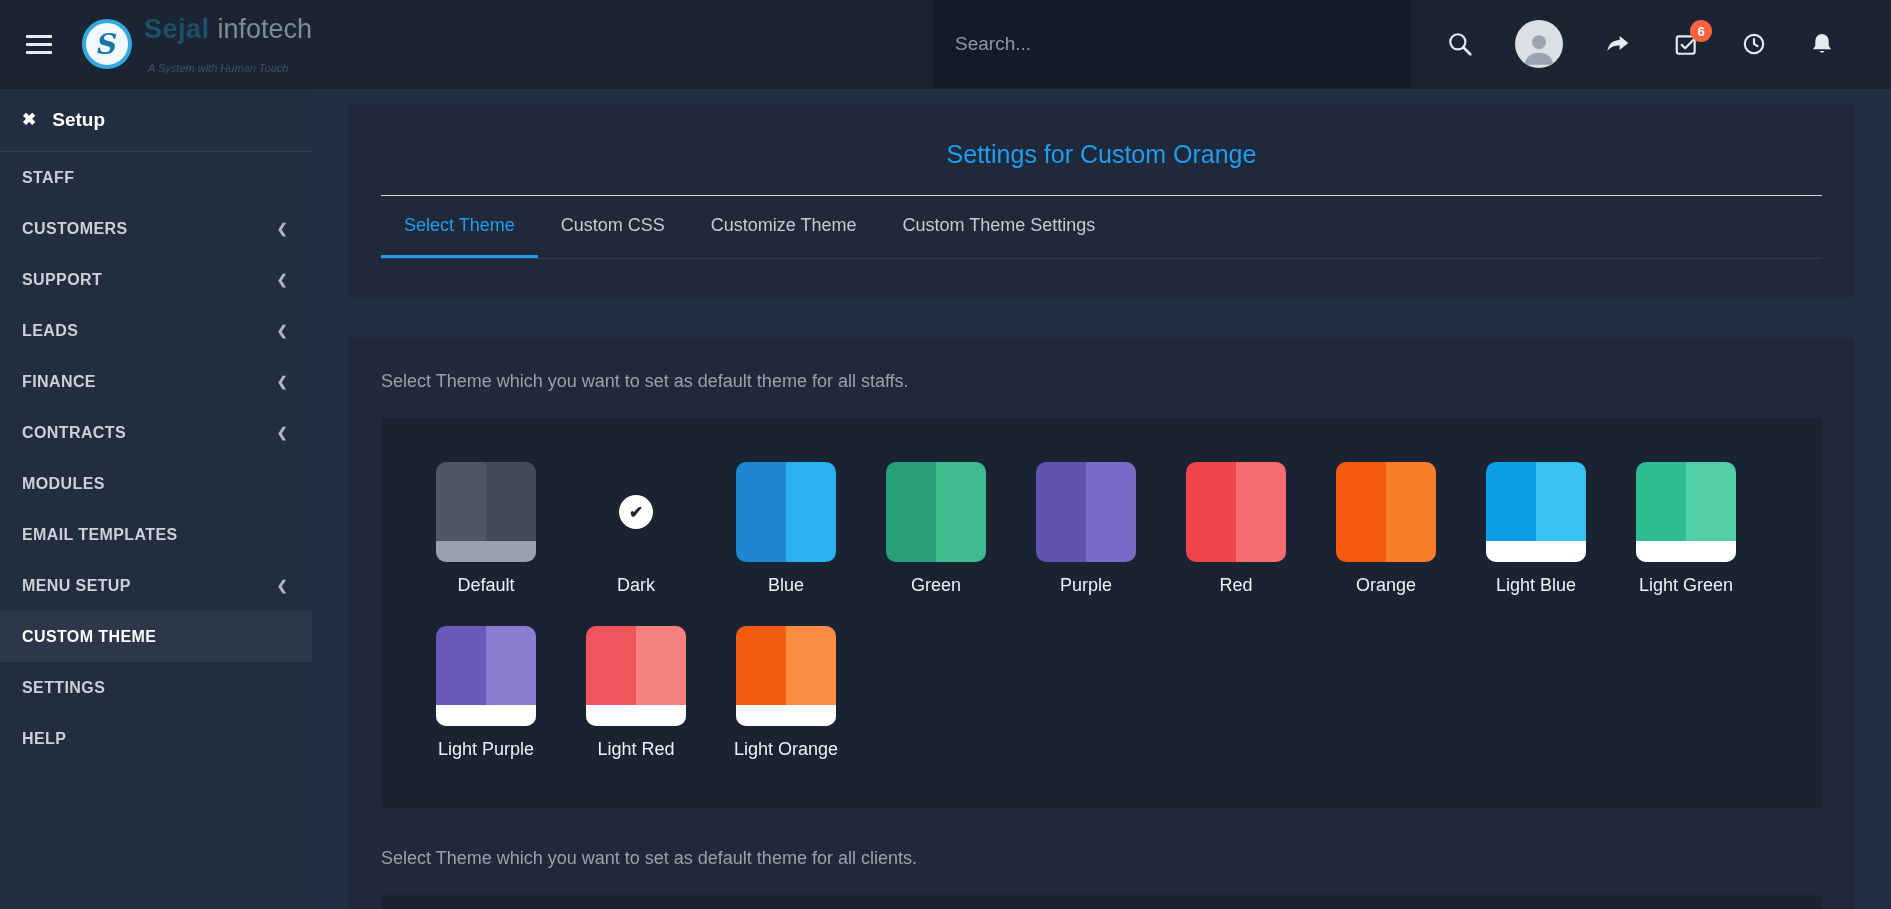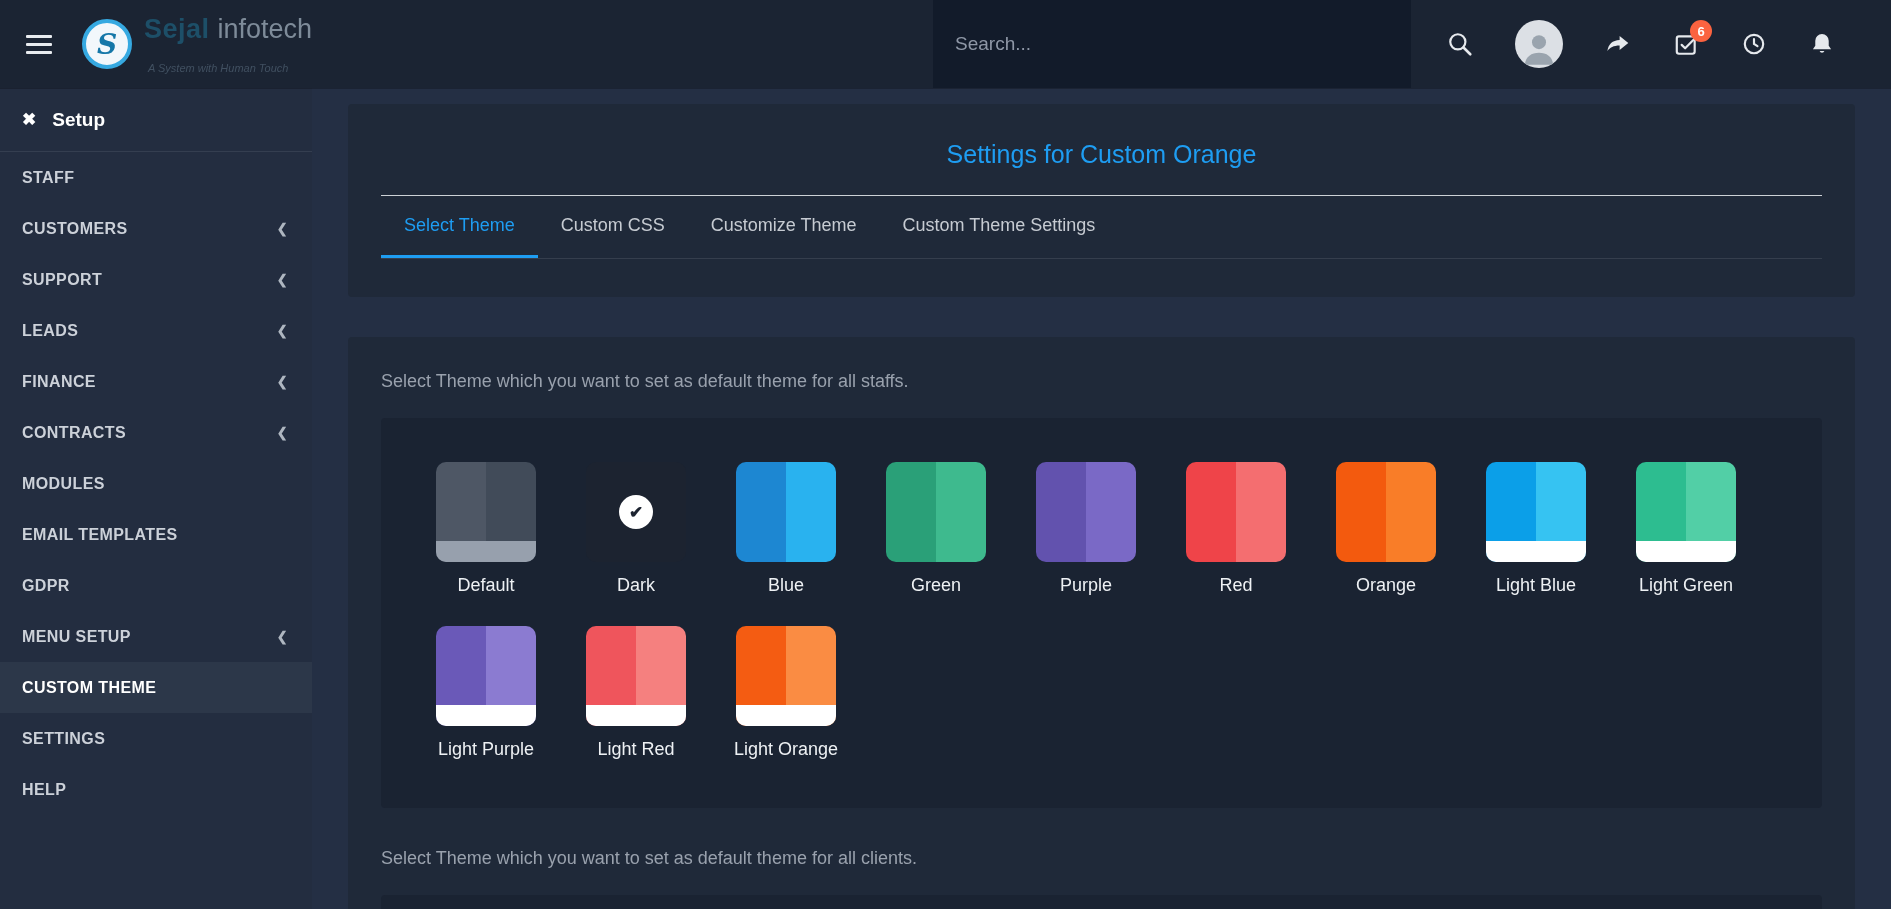--- a/index.html
+++ b/index.html
@@ -182,24 +182,20 @@
       </div>
       <div class="side-item">
         <span>MODULES</span>
 
       </div>
       <div class="side-item">
         <span>EMAIL TEMPLATES</span>
 
       </div>
       <div class="side-item">
-        <span>GDPR</span>
-
-      </div>
-      <div class="side-item">
         <span>MENU SETUP</span>
         <span class="chev">❮</span>
       </div>
       <div class="side-item active">
         <span>CUSTOM THEME</span>
 
       </div>
       <div class="side-item">
         <span>SETTINGS</span>
 

